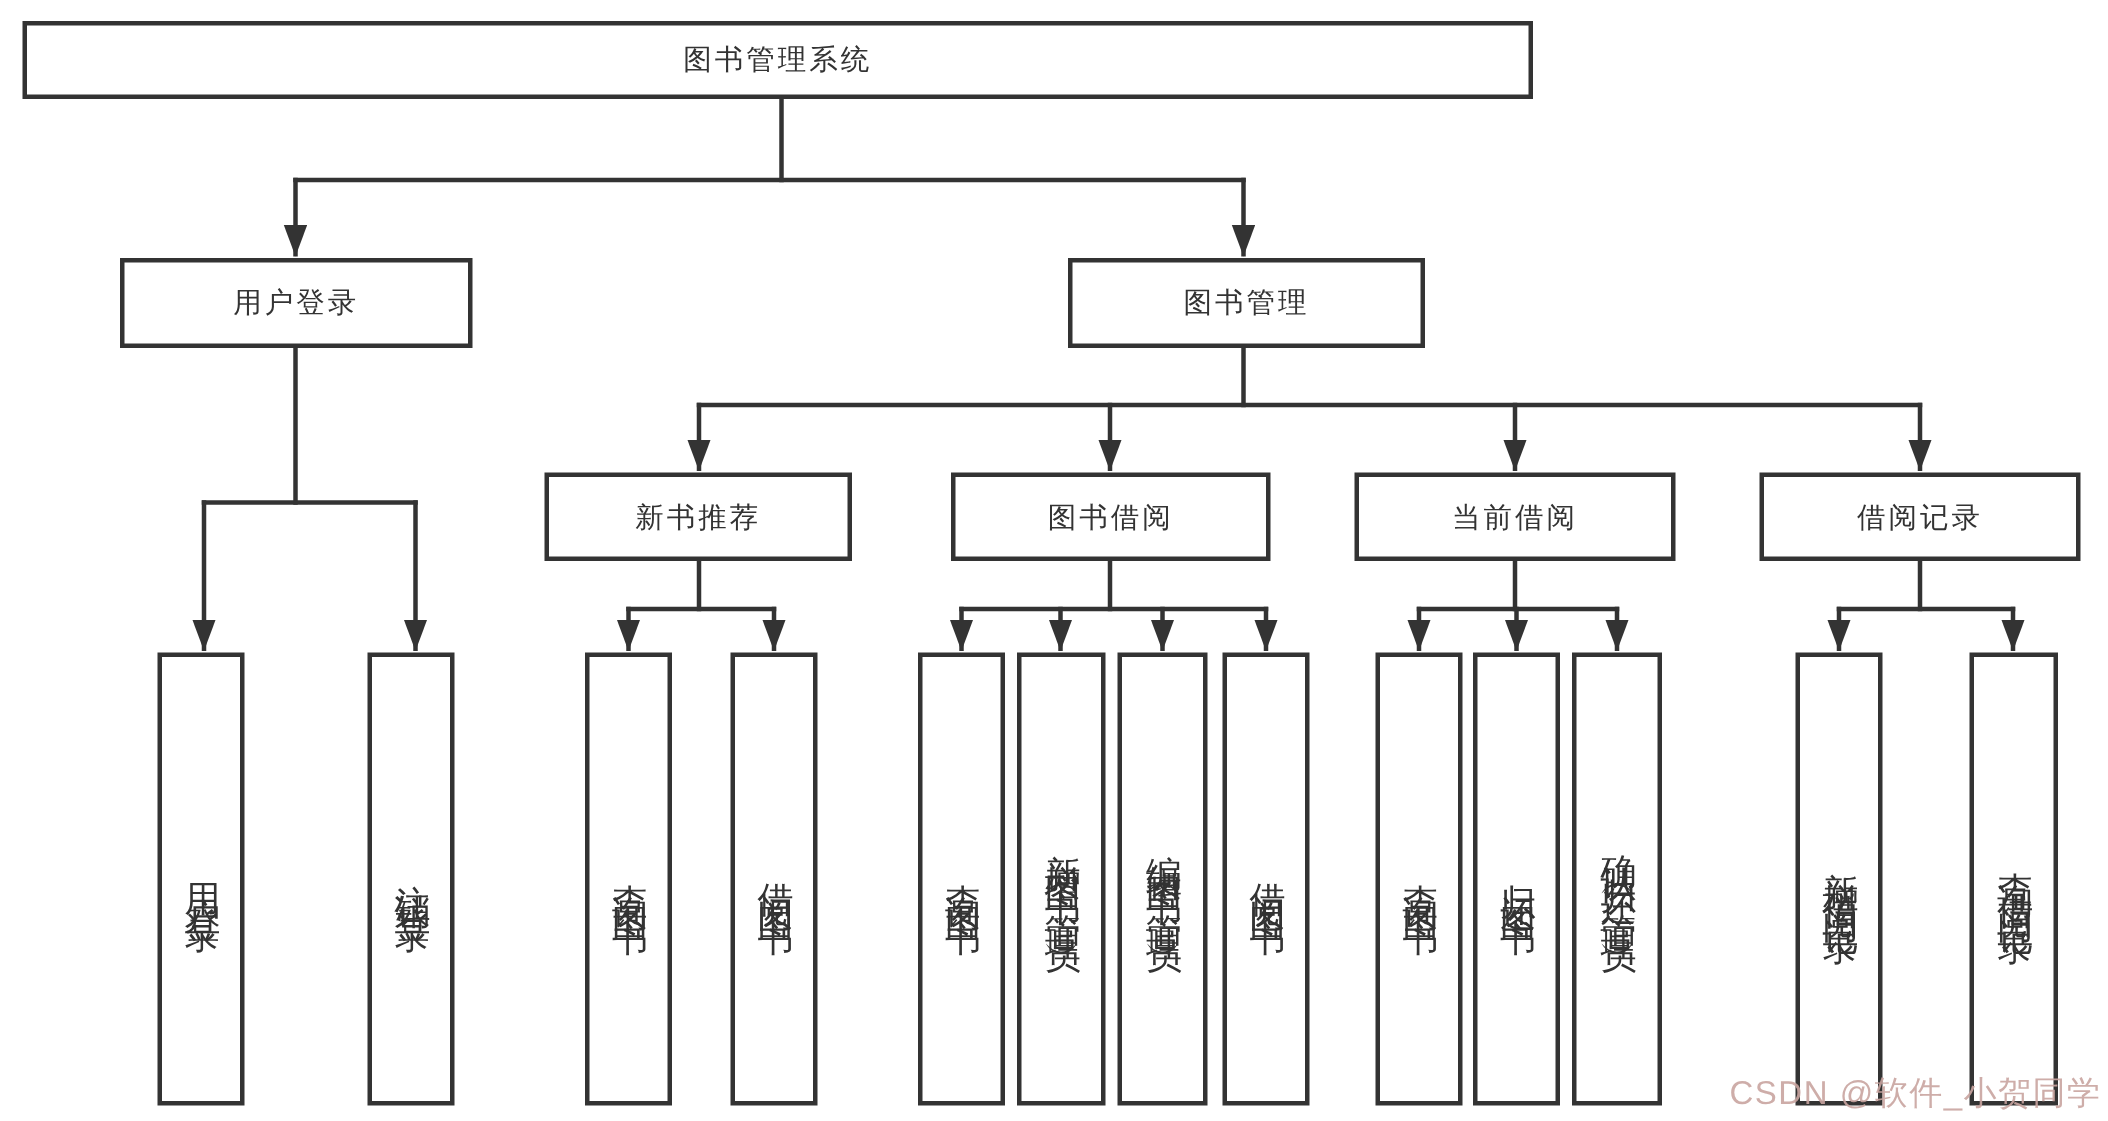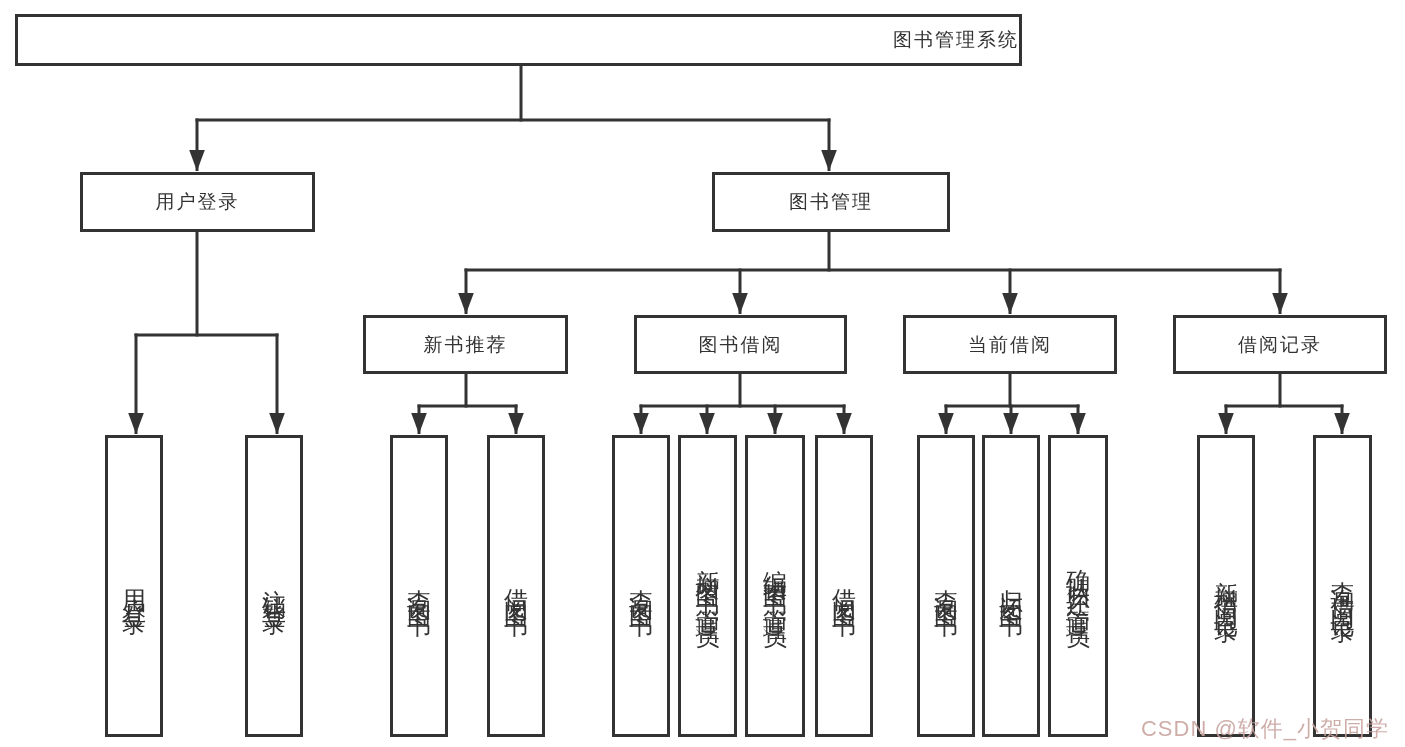--- a/index.html
+++ b/index.html
@@ -40,21 +40,21 @@
   .node .vlabel {
     writing-mode: vertical-rl;
     font-size: 24px;
     color: #333333;
     letter-spacing: 8px;
     line-height: 1;
     white-space: nowrap;
   }
   .watermark {
     position: absolute;
-    right: 16px;
+    right: 4px;
     top: 714px;
     z-index: 3;
     font-size: 22px;
     letter-spacing: 1px;
     color: #c9a5a0;
     opacity: 0.9;
     white-space: nowrap;
   }
 </style>
 </head>
@@ -105,21 +105,21 @@
       <line x1="1011" y1="404.5" x2="1011" y2="434" marker-end="url(#arrow)"></line>
       <line x1="1078" y1="404.5" x2="1078" y2="434" marker-end="url(#arrow)"></line>
 
       <line x1="1280" y1="374" x2="1280" y2="407.5"></line>
       <line x1="1224.5" y1="406" x2="1343.5" y2="406"></line>
       <line x1="1226" y1="404.5" x2="1226" y2="434" marker-end="url(#arrow)"></line>
       <line x1="1342" y1="404.5" x2="1342" y2="434" marker-end="url(#arrow)"></line>
     </g>
   </svg>
 
-  <div class="node" style="left:15px; top:14px; width:1007px; height:52px;justify-content:flex-end;">
+  <div class="node" style="left:15px; top:14px; width:1007px; height:52px;">
     <span class="hlabel">图书管理系统</span>
   </div>
 
   <div class="node" style="left:80px; top:172px; width:235px; height:60px;">
     <span class="hlabel">用户登录</span>
   </div>
   <div class="node" style="left:712px; top:172px; width:238px; height:60px;">
     <span class="hlabel">图书管理</span>
   </div>
 

